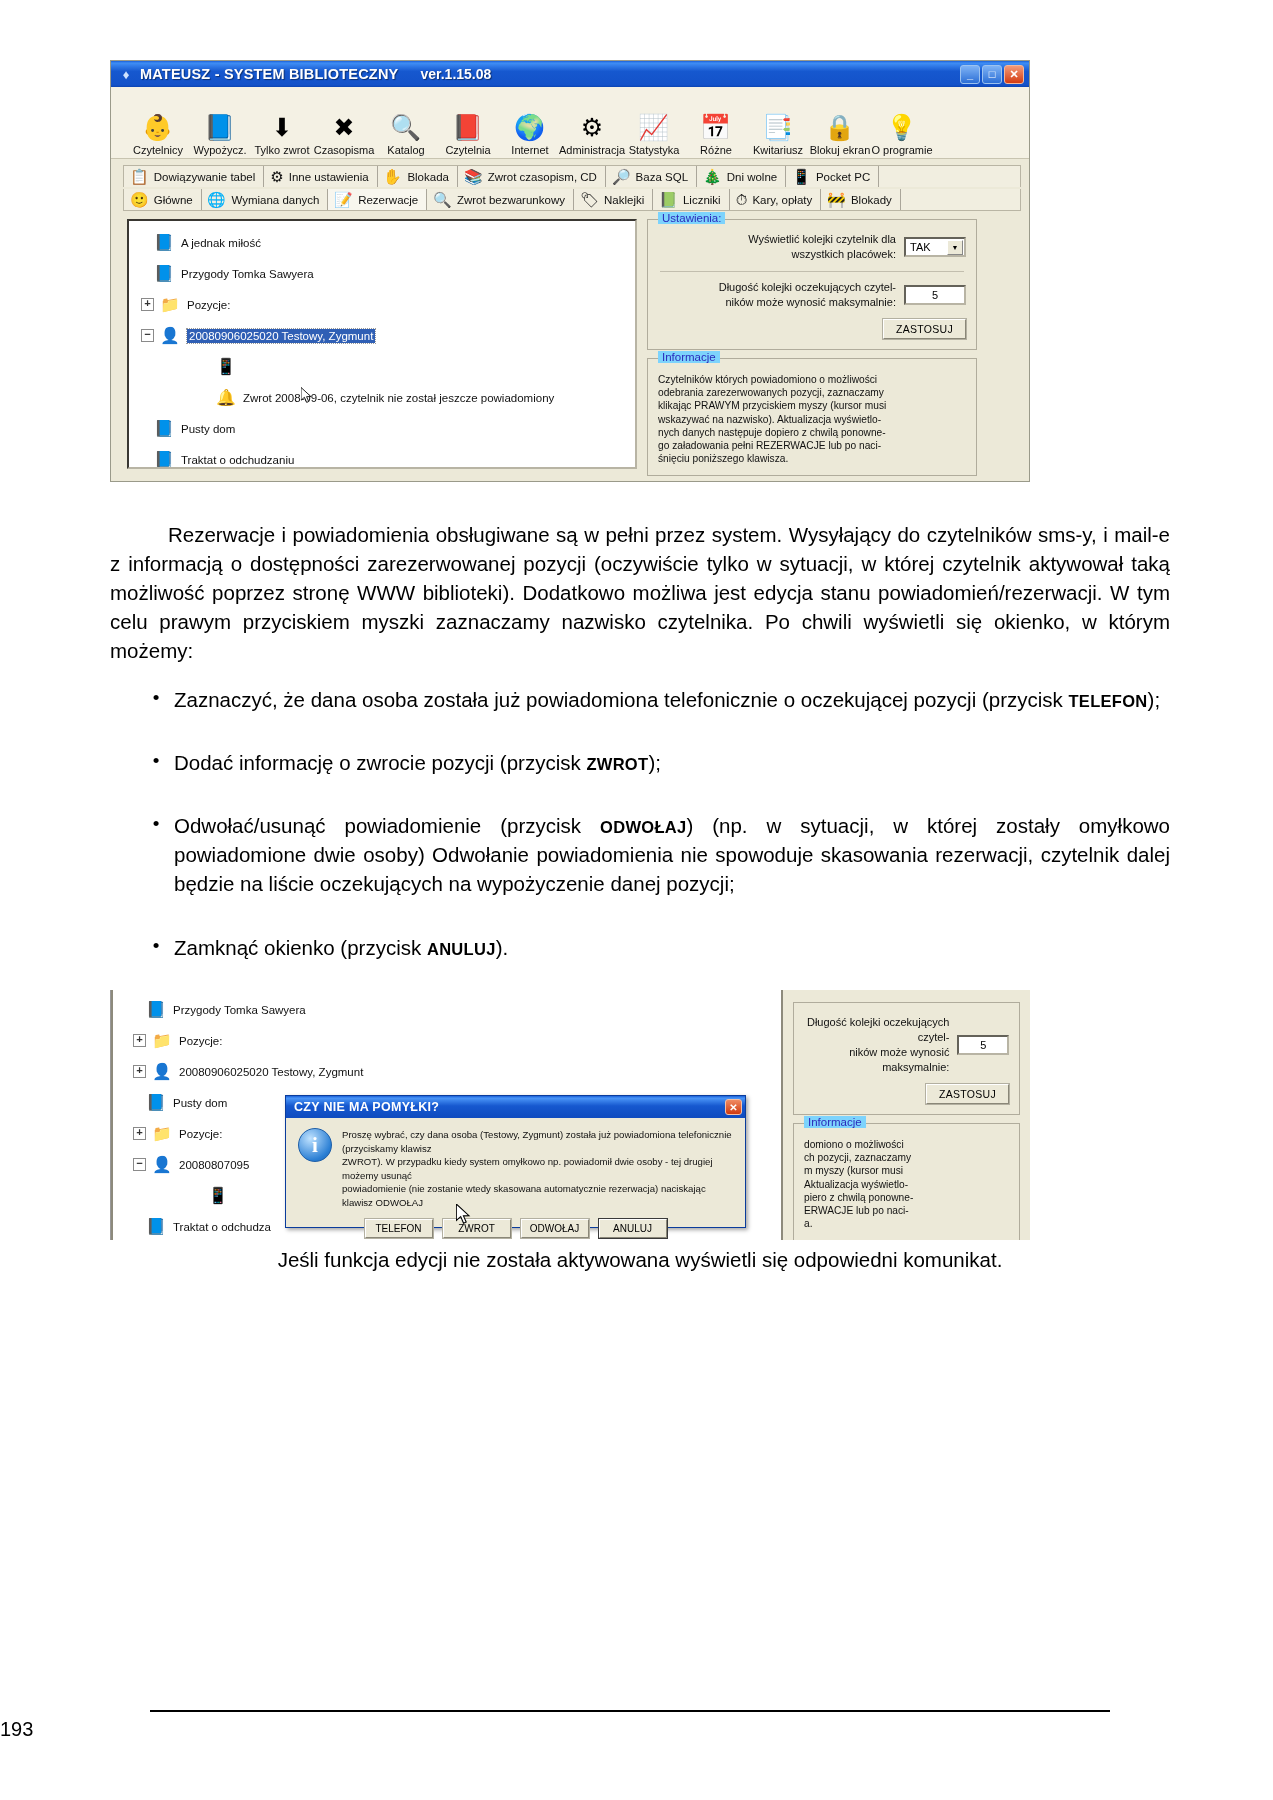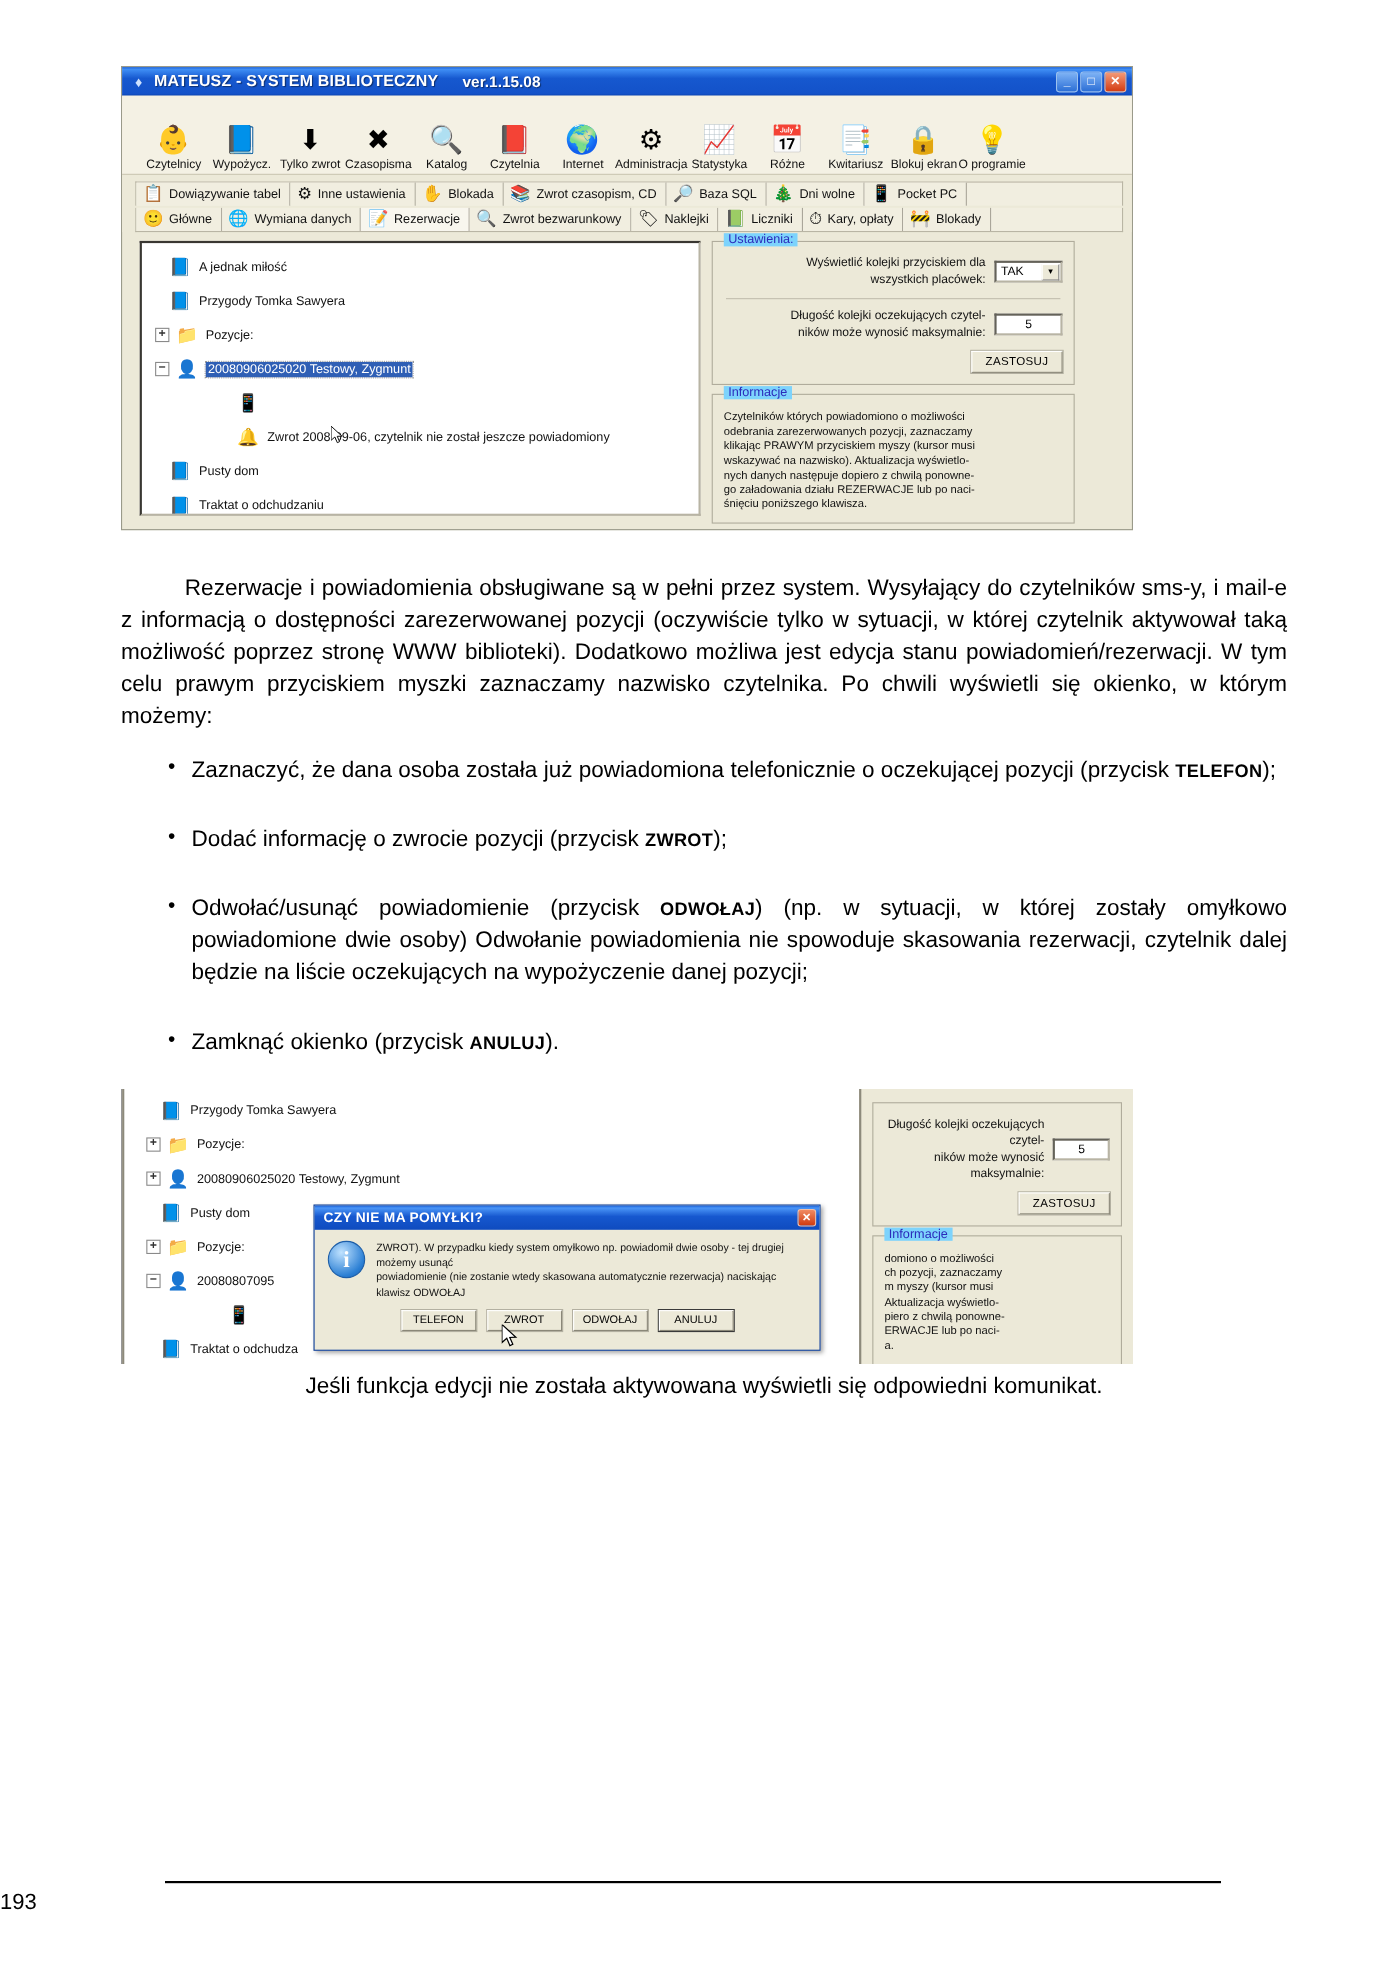--- a/index.html
+++ b/index.html
@@ -391,21 +391,21 @@
             <span class="ico">📘</span>
             <span class="txt">Traktat o odchudzaniu</span>
           </div>
         </div>
 
       <div class="rightcol">
         <div class="group">
           <div class="legend">Ustawienia:</div>
           <div class="setrow">
             <div class="setlabel">
-              <span>Wyświetlić kolejki przyciskiem dla</span><br>
+              <span>Wyświetlić kolejki czytelnik dla</span><br>
               <span>wszystkich placówek:</span>
             </div>
             <div class="combo">
               <span>TAK</span>
               <span class="arrowbtn">▼</span>
             </div>
           </div>
           <div class="hr-sep"></div>
           <div class="setrow">
             <div class="setlabel">
@@ -420,21 +420,21 @@
         </div>
 
         <div class="group" style="padding-top:14px;">
           <div class="legend">Informacje</div>
           <div class="infotext" id="infolines">
               <div>Czytelników których powiadomiono o możliwości</div>
               <div>odebrania zarezerwowanych pozycji, zaznaczamy</div>
               <div>klikając PRAWYM przyciskiem myszy (kursor musi</div>
               <div>wskazywać na nazwisko). Aktualizacja wyświetlo-</div>
               <div>nych danych następuje dopiero z chwilą ponowne-</div>
-              <div>go załadowania działu REZERWACJE lub po naci-</div>
+              <div>go załadowania pełni REZERWACJE lub po naci-</div>
               <div>śnięciu poniższego klawisza.</div>
             </div>
         </div>
       </div>
     </div>
   </div>
 
   <div class="bodytext">
     <p>Rezerwacje i powiadomienia obsługiwane są w pełni przez system. Wysyłający do czytelników sms-y, i mail-e z informacją o dostępności zarezerwowanej pozycji (oczywiście tylko w sytuacji, w której czytelnik aktywował taką możliwość poprzez stronę WWW biblioteki). Dodatkowo możliwa jest edycja stanu powiadomień/rezerwacji. W tym celu prawym przyciskiem myszki zaznaczamy nazwisko czytelnika. Po chwili wyświetli się okienko, w którym możemy:</p>
   </div>
@@ -532,20 +532,21 @@
 
   <div class="dialog">
     <div class="dlg-title">
       <span>CZY NIE MA POMYŁKI?</span>
       <span class="sp"></span>
       <span class="dlg-x">✕</span>
     </div>
     <div class="dlg-body">
       <div class="dlg-icon">i</div>
       <div class="dlg-msg" id="dlgmsg">
+          <div>Proszę wybrać, czy dana osoba (Testowy, Zygmunt) została już powiadomiona telefonicznie (przyciskamy klawisz</div>
           <div>ZWROT). W przypadku kiedy system omyłkowo np. powiadomił dwie osoby - tej drugiej możemy usunąć</div>
           <div>powiadomienie (nie zostanie wtedy skasowana automatycznie rezerwacja) naciskając klawisz ODWOŁAJ</div>
         </div>
     </div>
     <div class="dlg-btns" id="dlgbtns">
         <div class="dlg-btn">TELEFON</div>
         <div class="dlg-btn">ZWROT</div>
         <div class="dlg-btn">ODWOŁAJ</div>
         <div class="dlg-btn def">ANULUJ</div>
       </div>

